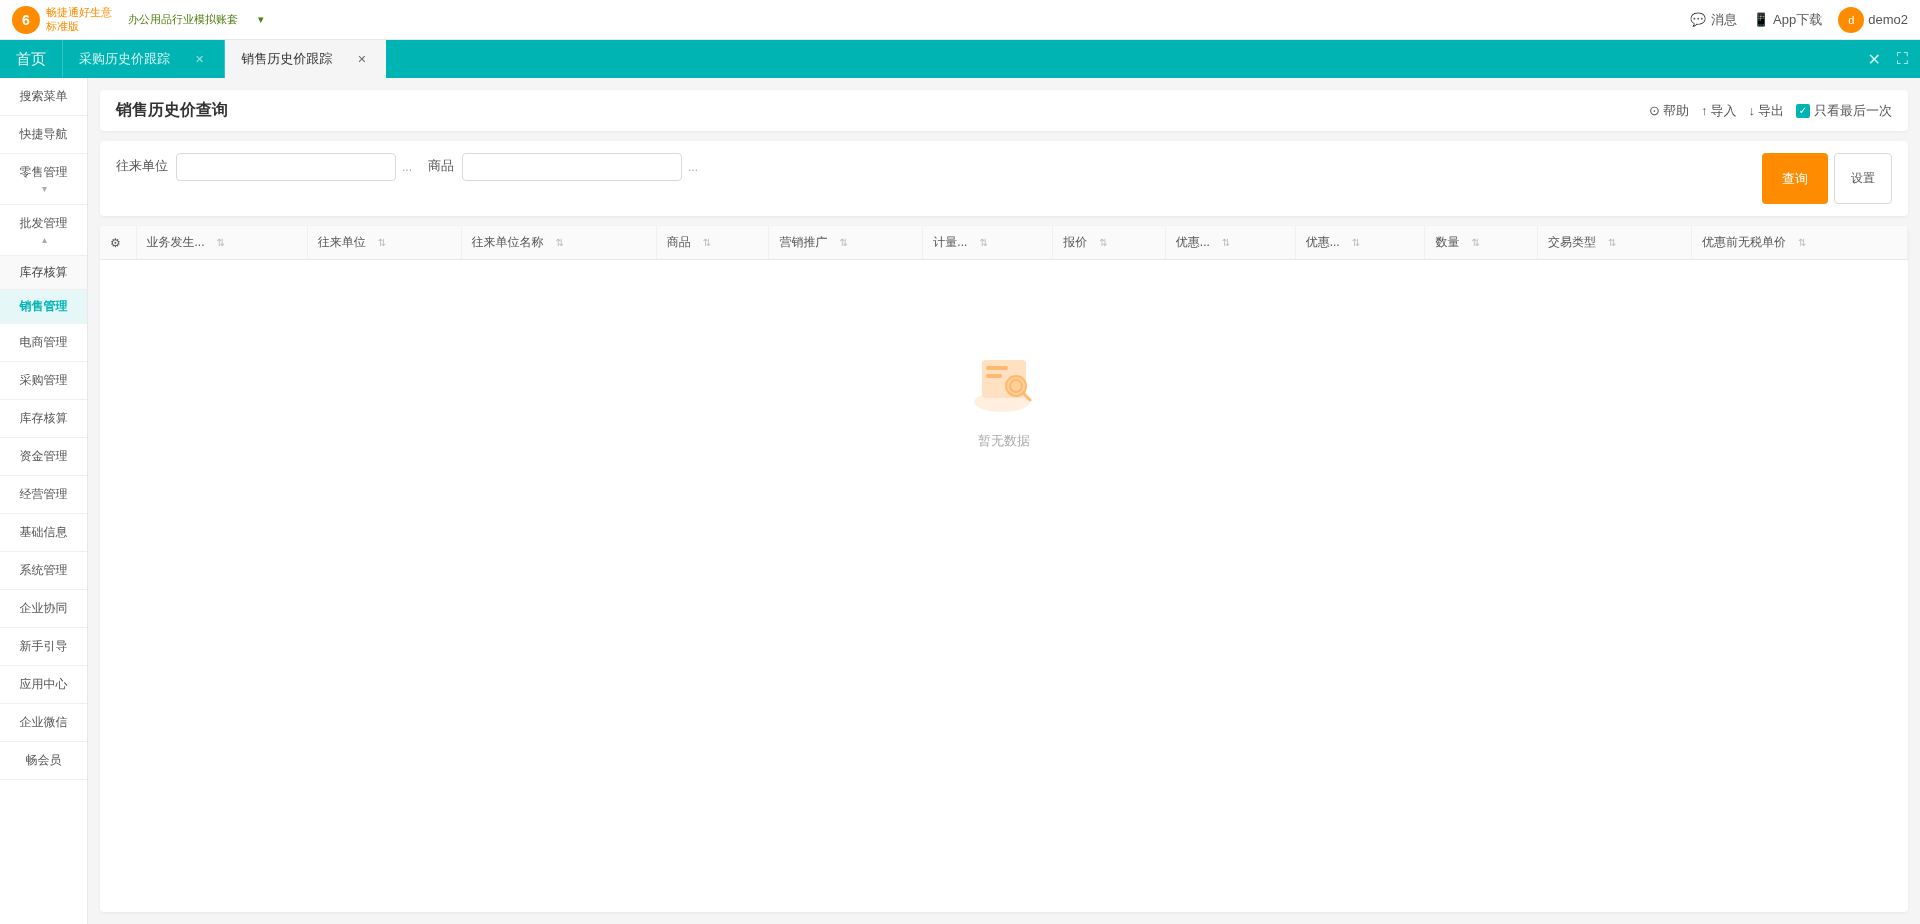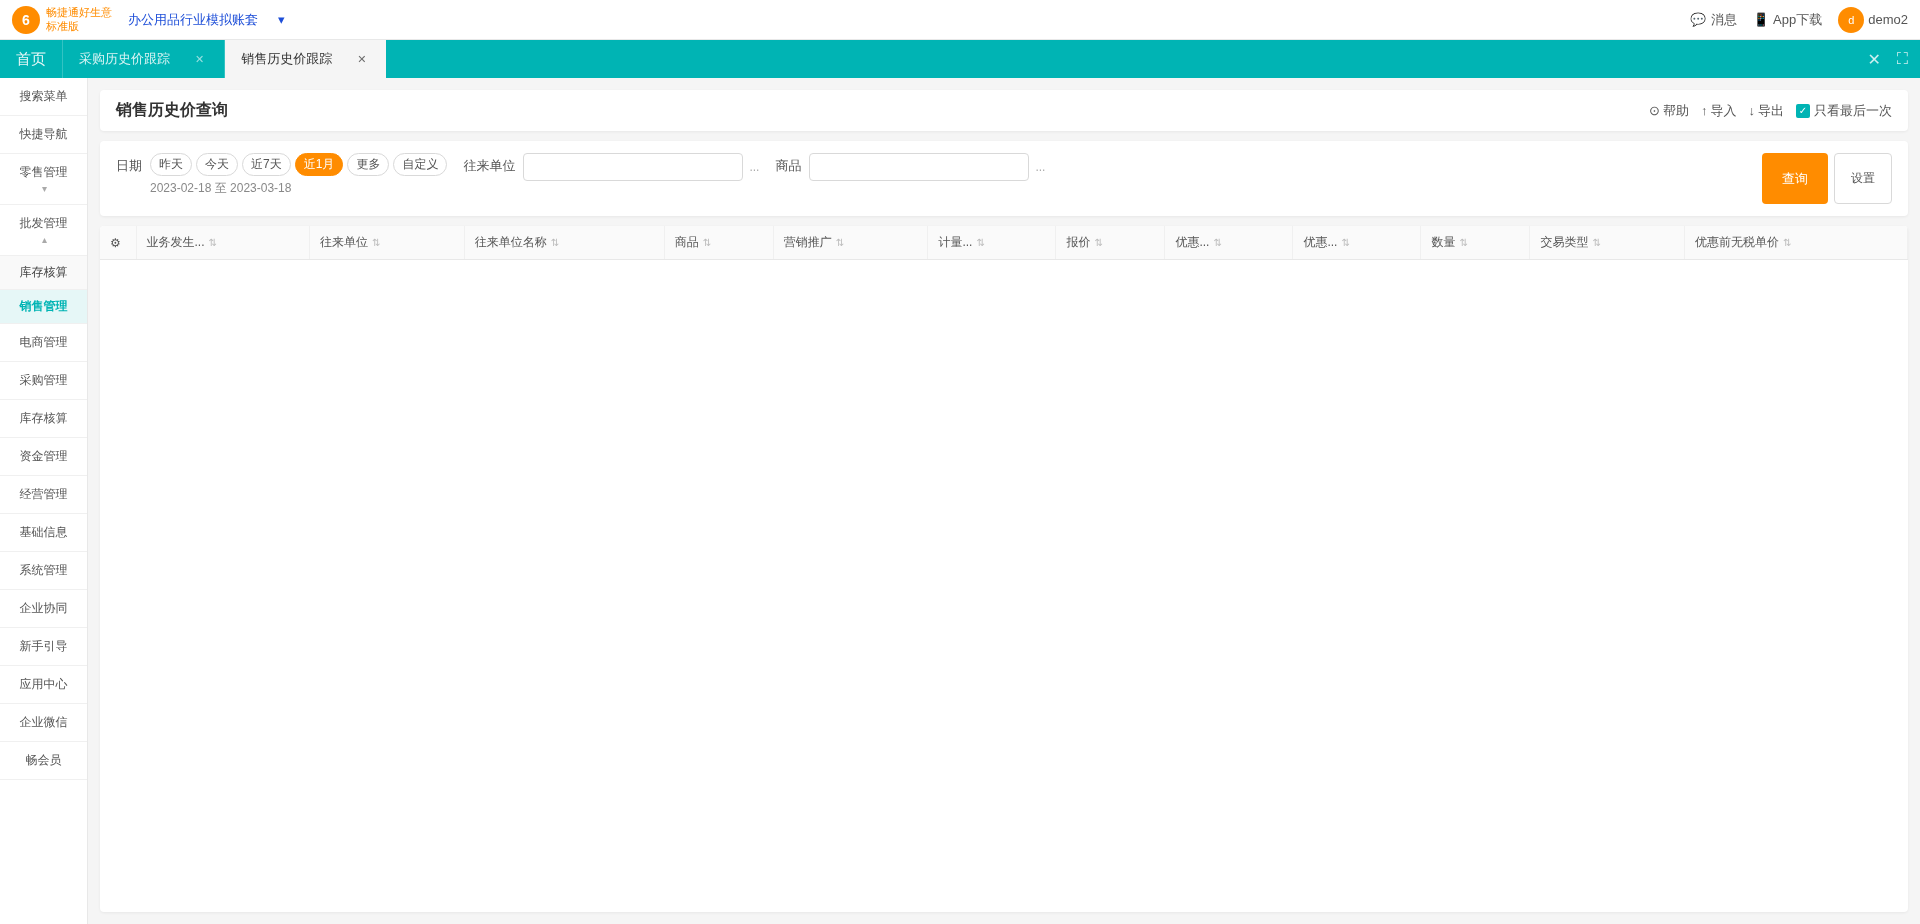--- a/index.html
+++ b/index.html
@@ -40,22 +40,22 @@
     }
     .logo-text {
       font-size: 11px;
       color: #ff8c00;
       line-height: 1.2;
     }
     .app-selector {
       display: flex;
       align-items: center;
       gap: 20px;
-      color: #1d4ed8;
-      font-size: 13px;
+      color: #4d7c0f;
+      font-size: 11px;
       cursor: pointer;
       padding: 4px 8px;
       border-radius: 4px;
     }
     .top-header-right {
       display: flex;
       align-items: center;
       gap: 16px;
       font-size: 13px;
       color: #555;
@@ -368,21 +368,21 @@
       border-right: 1px solid #f0f0f0;
       padding: 8px 10px;
       text-align: left;
       color: #555;
       font-weight: 500;
       white-space: nowrap;
     }
     .data-table th .th-inner {
       display: flex;
       align-items: center;
-      gap: 4px;
+      gap: 12px;
     }
     .sort-icon {
       font-size: 10px;
       color: #bbb;
     }
     .gear-th {
       width: 36px;
       text-align: center;
     }
     .empty-area {
@@ -540,34 +540,20 @@
             <span>导出</span>
           </div>
           <label class="checkbox-label">
             <div class="checkbox-teal">✓</div>
             <span>只看最后一次</span>
           </label>
         </div>
       </div>
 
       <div class="filter-bar">
-        <div class="filter-group">
-          <span class="filter-label">日期</span>
-          <div class="filter-date-options">
-            <div class="filter-date-buttons">
-              <button class="date-btn">昨天</button>
-              <button class="date-btn">今天</button>
-              <button class="date-btn">近7天</button>
-              <button class="date-btn active">近1月</button>
-              <button class="date-btn">更多</button>
-              <button class="date-btn">自定义</button>
-            </div>
-            <div class="filter-date-range">2023-02-18 至 2023-03-18</div>
-          </div>
-        </div>
 
         <div class="filter-group">
           <span class="filter-label">往来单位</span>
           <div class="filter-input-group">
             <input type="text" class="filter-input" style="">
             <span class="filter-dots">...</span>
           </div>
         </div>
 
         <div class="filter-group">
@@ -661,18 +647,30 @@
                 <div class="th-inner">
                   <span>优惠前无税单价</span>
                   <span class="sort-icon">⇅</span>
                 </div>
               </th>
             </tr>
           </thead>
           <tbody>
           </tbody>
         </table>
+        <div class="empty-area">
+          <svg class="empty-icon" viewBox="0 0 80 80" xmlns="http://www.w3.org/2000/svg">
+            <ellipse cx="38" cy="62" rx="28" ry="10" fill="#ffe0c0" opacity="0.5"></ellipse>
+            <rect x="18" y="20" width="44" height="38" rx="4" fill="#ffe0c0"></rect>
+            <rect x="22" y="26" width="22" height="4" rx="2" fill="#ffb870"></rect>
+            <rect x="22" y="34" width="16" height="4" rx="2" fill="#ffb870"></rect>
+            <circle cx="52" cy="46" r="10" fill="#ffd09a" stroke="#ffb870" stroke-width="2"></circle>
+            <line x1="59" y1="53" x2="66" y2="60" stroke="#ffb870" stroke-width="3" stroke-linecap="round"></line>
+            <circle cx="52" cy="46" r="6" fill="none" stroke="#ffb870" stroke-width="2"></circle>
+          </svg>
+          <span>暂无数据</span>
+        </div>
       </div>
 
     </div>
   </div>
 
 </div>
 
 </body></html>

